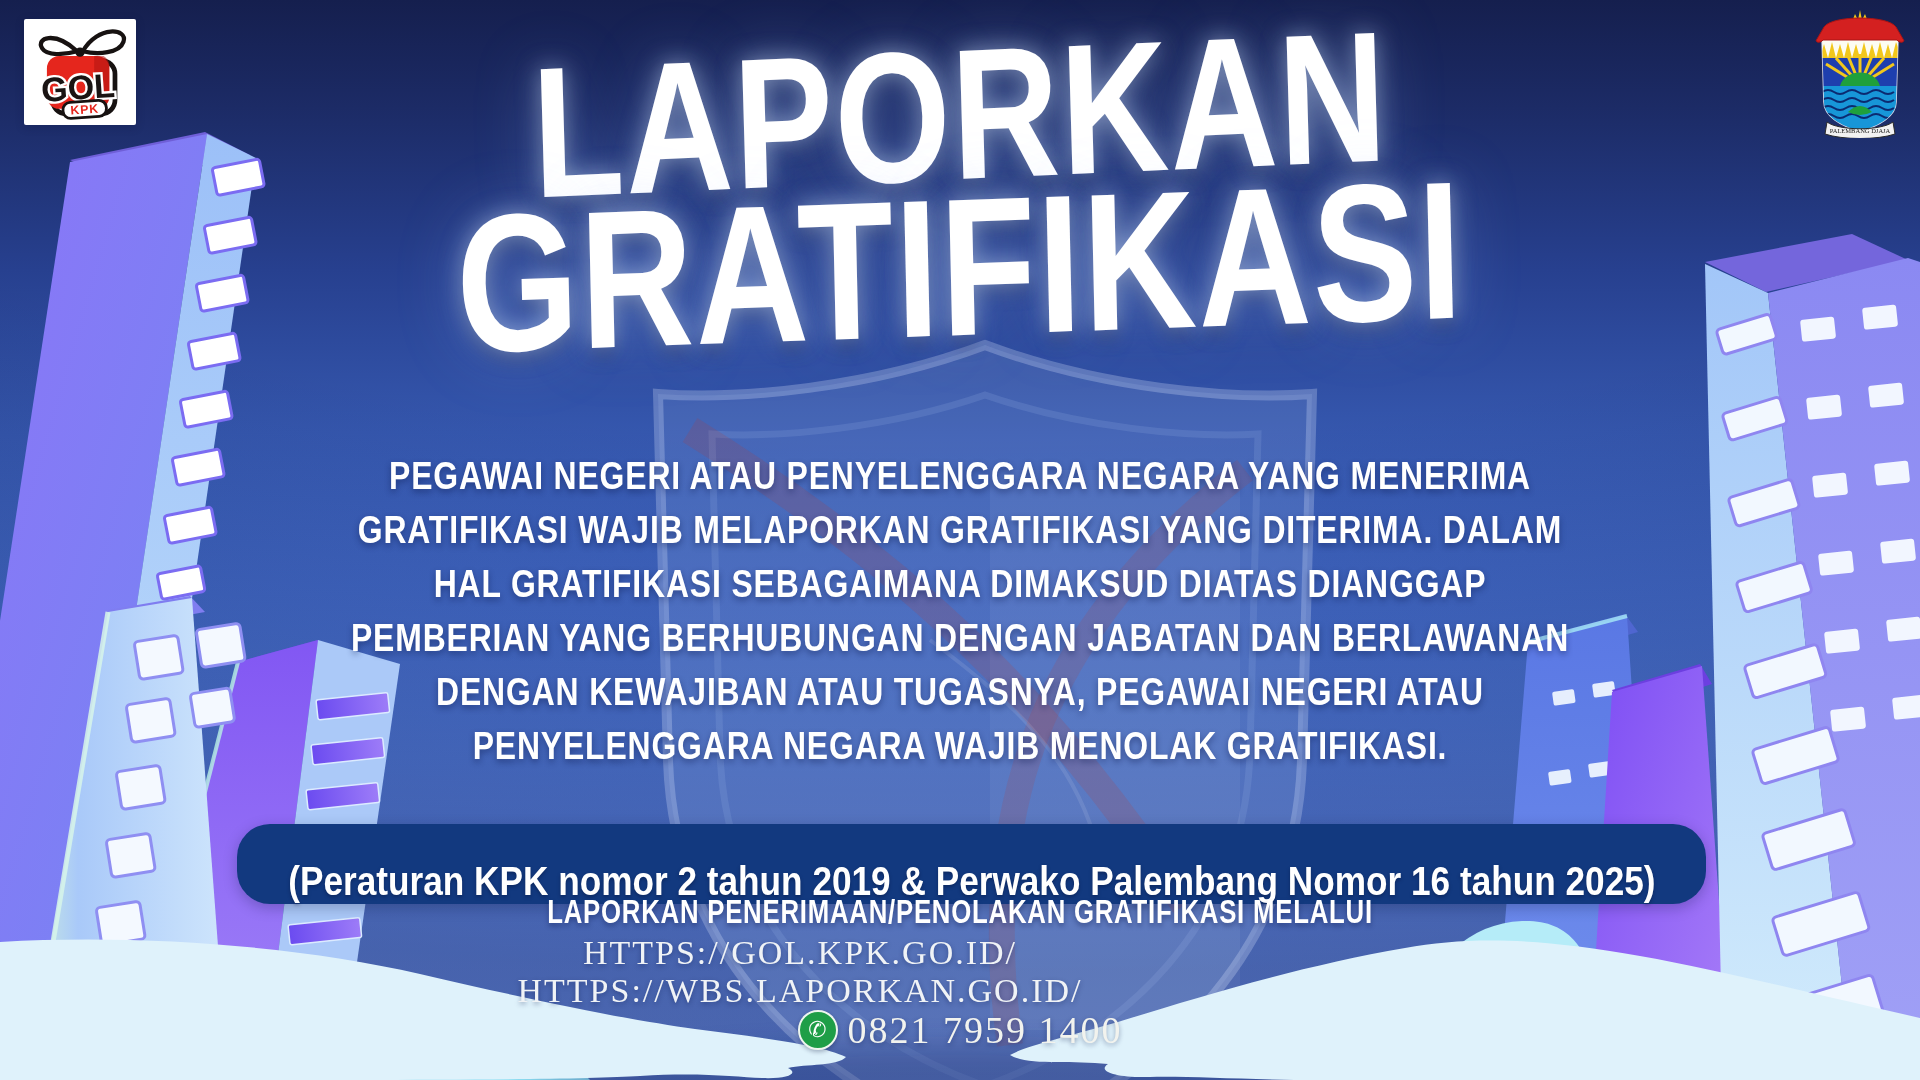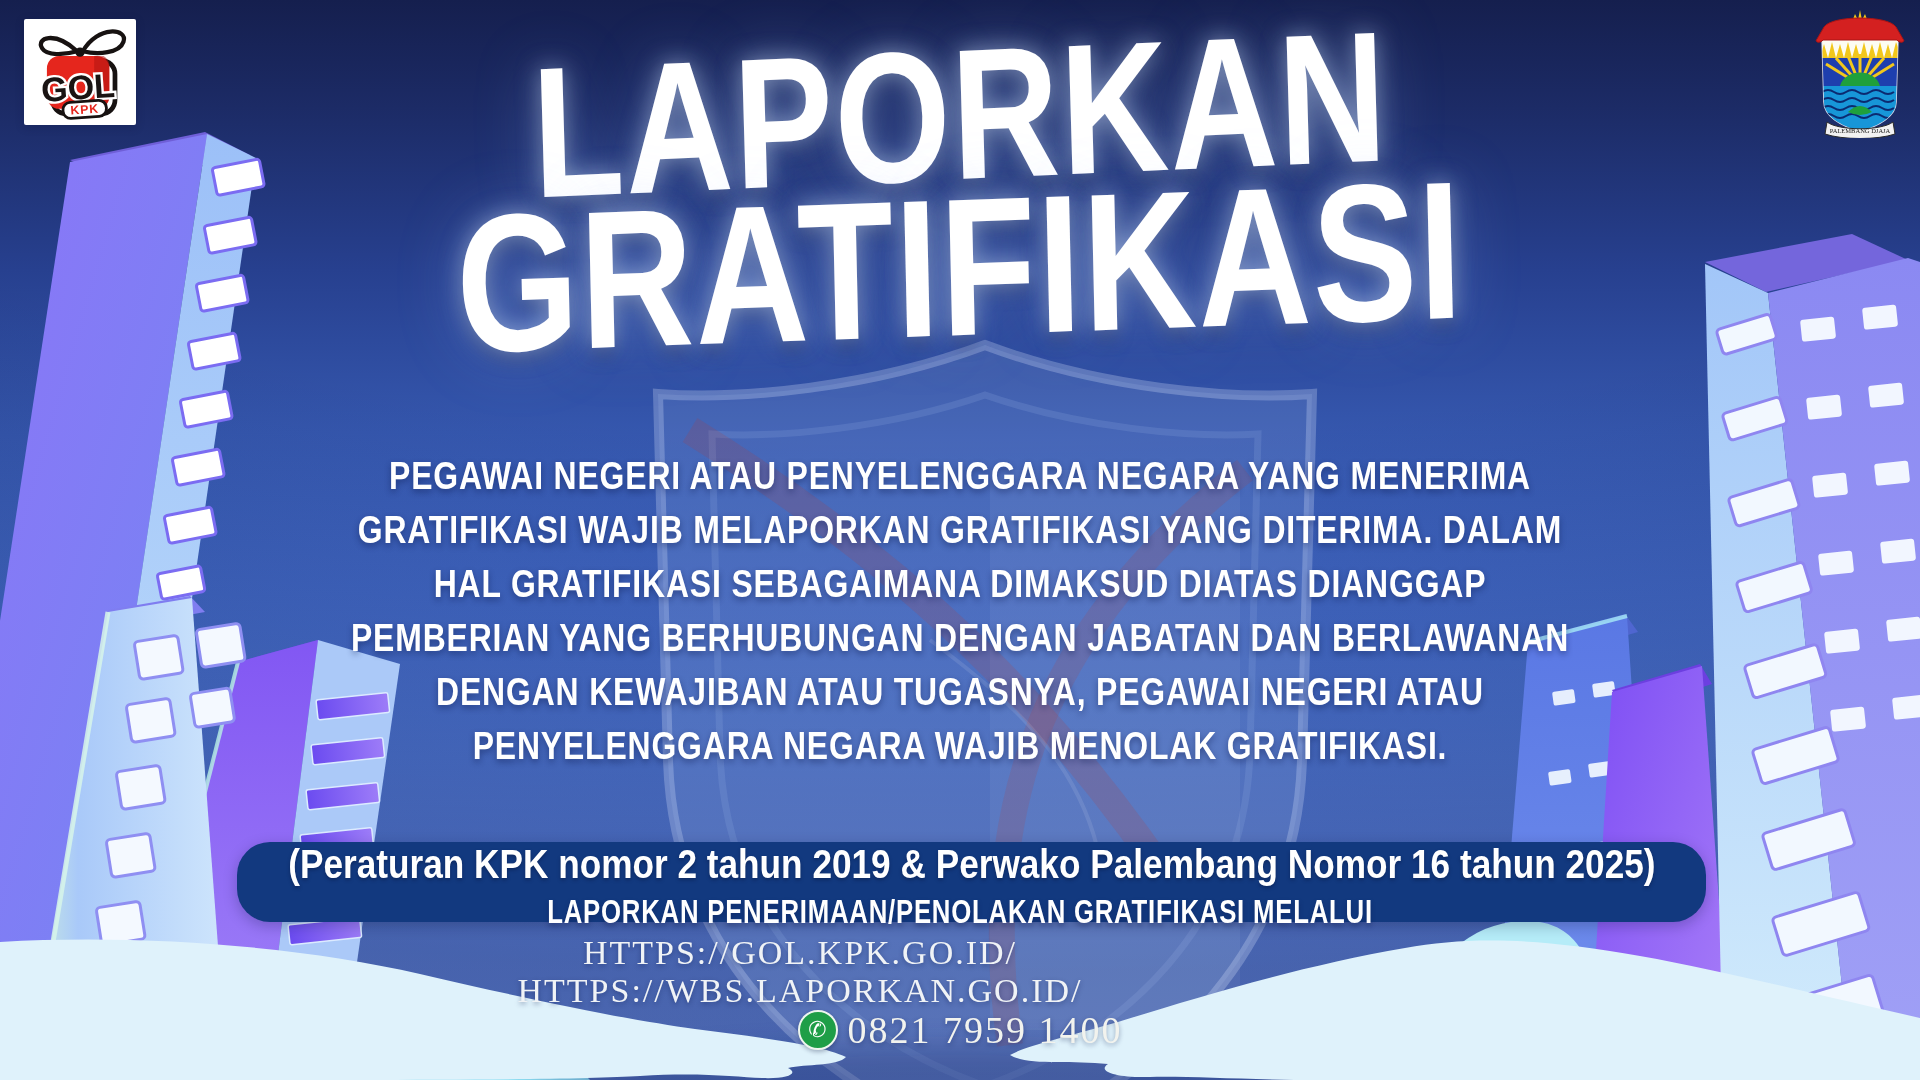--- a/index.html
+++ b/index.html
@@ -30,22 +30,22 @@
   .title-1{top:22px;font-size:186px;transform:scaleX(.80) rotate(-2deg);}
   .title-2{top:170px;font-size:196px;transform:scaleX(.80) rotate(-1.6deg);}
 
   
   .body-text{left:0;top:449px;width:1920px;text-align:center;color:#ffffff;font-weight:bold;
              font-size:38px;line-height:54px;letter-spacing:1px;transform:scaleX(.84);
              text-shadow:0 3px 7px rgba(12,24,75,.45);}
   .body-text div{white-space:nowrap;}
 
   
-  .pill{left:237px;top:842px;width:1469px;height:80px;background:#12397f;border-radius:33px;
-        display:flex;align-items:flex-start;justify-content:center;box-shadow:0 4px 14px rgba(8,16,50,.25);}
+  .pill{left:237px;top:824px;width:1469px;height:80px;background:#12397f;border-radius:33px;
+        display:flex;align-items:flex-end;justify-content:center;box-shadow:0 4px 14px rgba(8,16,50,.25);}
   .pill span{color:#ffffff;font-weight:bold;font-size:40px;white-space:nowrap;transform:scaleX(.88);
              text-shadow:0 2px 4px rgba(5,12,40,.35);}
 
   
   .report-heading{left:0;top:893px;width:1920px;text-align:center;color:#fff;font-weight:bold;
                   font-size:33px;letter-spacing:1px;transform:scaleX(.78);white-space:nowrap;
                   text-shadow:0 3px 6px rgba(12,24,75,.4);}
   .url{left:0;width:1600px;text-align:center;color:#f0f3f6;
        font-family:"Liberation Serif","DejaVu Serif",serif;font-size:34px;letter-spacing:2px;
        text-shadow:0 2px 5px rgba(12,24,75,.4);white-space:nowrap;}

